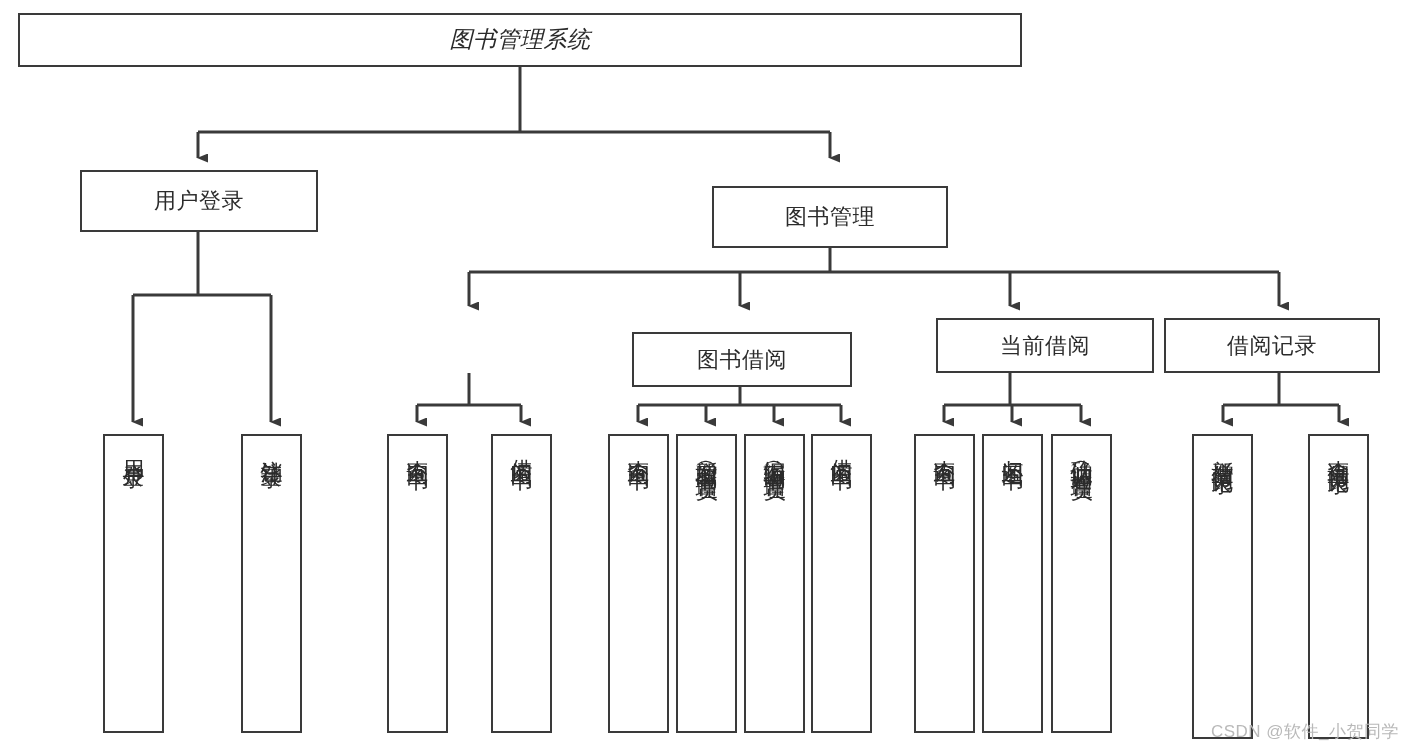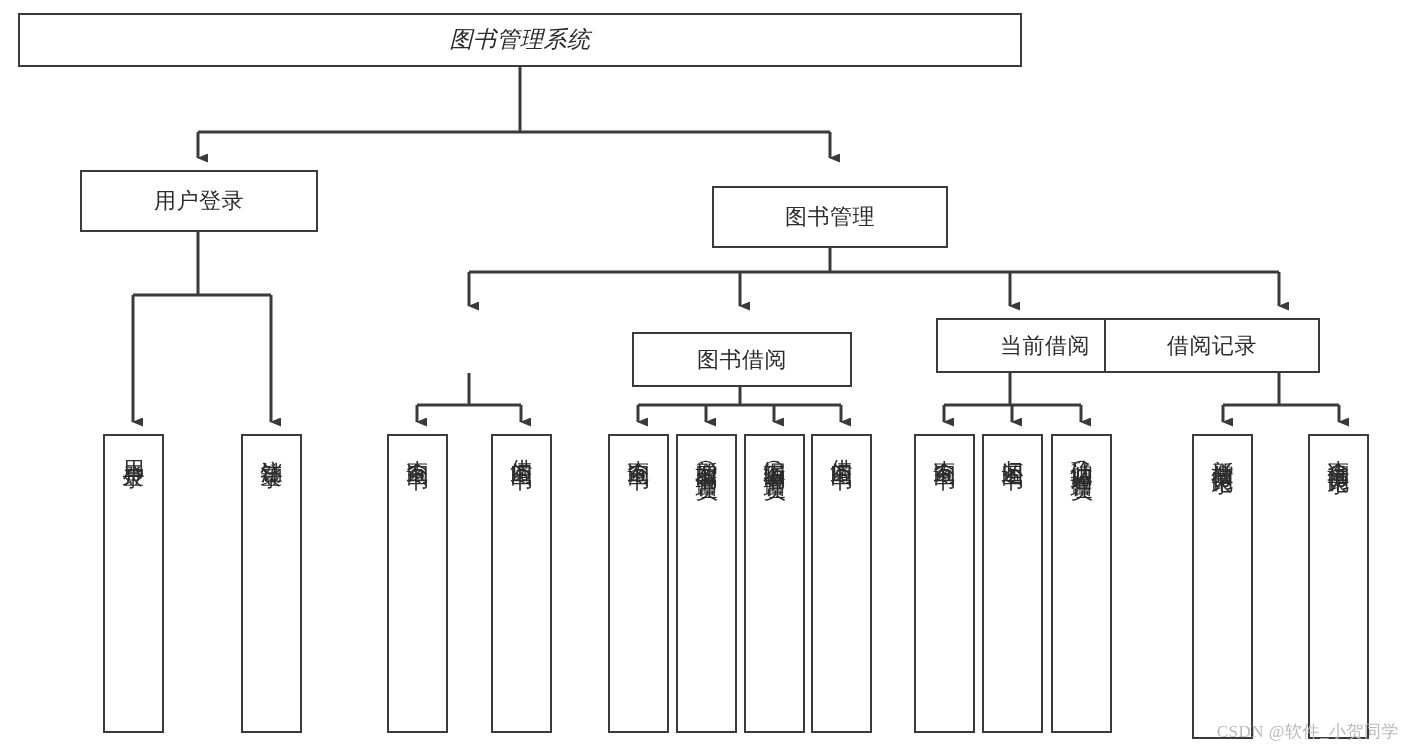--- a/index.html
+++ b/index.html
@@ -64,21 +64,21 @@
     white-space: nowrap;
   }
   #watermark {
     position: absolute;
     right: 6px;
     bottom: 4px;
     font-size: 17px;
     color: #b9b9b9;
     letter-spacing: 0.5px;
     white-space: nowrap;
-    font-family: Liberation Serif, serif;
+    font-family: Liberation Sans, sans-serif;
   }
 </style>
 </head>
 <body>
 
 <div id="diagram-root">
 
   <svg id="edge-layer" viewBox="0 0 1405 747" width="1405" height="747" xmlns="http://www.w3.org/2000/svg">
     <defs>
       <marker id="arrowhead" markerWidth="9" markerHeight="11" refX="4.5" refY="10" orient="auto" markerUnits="userSpaceOnUse">
@@ -139,21 +139,21 @@
   <div class="node horiz" style="left:712px; top:170px; width:236px; height:62px;margin-top:16px;">
     <span class="node-label">图书管理</span>
   </div>
 
   <div class="node horiz" style="left:632px; top:332px; width:220px; height:55px;">
     <span class="node-label">图书借阅</span>
   </div>
   <div class="node horiz" style="left:902px; top:318px; width:218px; height:55px;margin-left:34px;">
     <span class="node-label">当前借阅</span>
   </div>
-  <div class="node horiz" style="left:1104px; top:318px; width:216px; height:55px;">
+  <div class="node horiz" style="left:1164px; top:318px; width:216px; height:55px;">
     <span class="node-label">借阅记录</span>
   </div>
 
   <div class="node vert" style="left:103px; top:434px; width:61px; height:299px;">
     <span class="node-label">用户登录</span>
   </div>
   <div class="node vert" style="left:241px; top:434px; width:61px; height:299px;">
     <span class="node-label">注销登录</span>
   </div>
 

